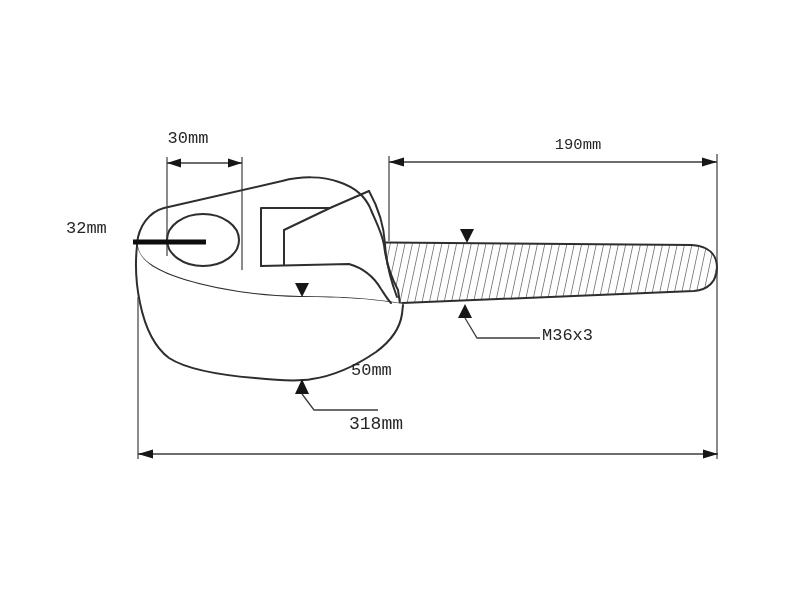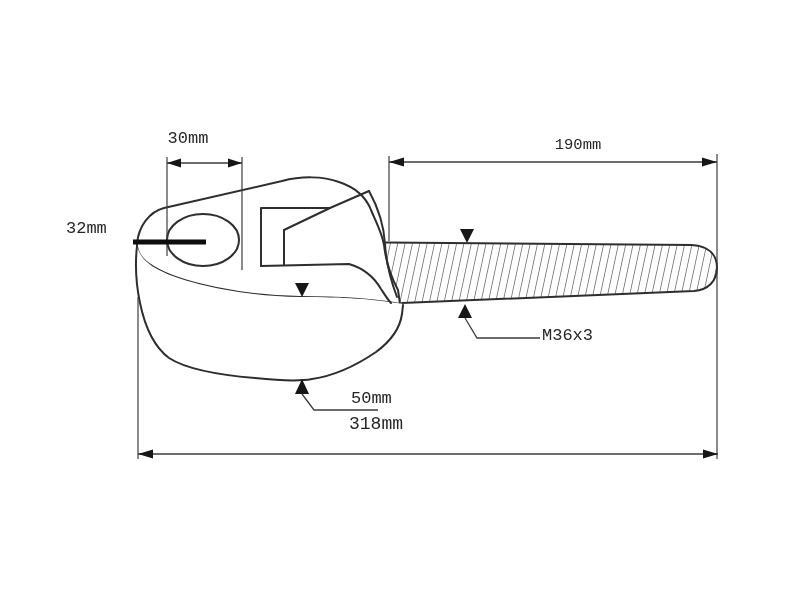--- a/index.html
+++ b/index.html
@@ -27,21 +27,21 @@
   .thick{stroke:var(--emphasis);stroke-width:5;stroke-linecap:butt;}
   
   .dim-label{
     position:absolute;white-space:nowrap;color:var(--text);
     font-size:17px;line-height:1.1;letter-spacing:0;
   }
   .lbl-hole{left:188px;top:130px;transform:translateX(-50%);}
   .lbl-eye{left:66px;top:220px;}
   .lbl-thread-len{left:578px;top:137px;transform:translateX(-50%);font-size:15.5px;}
   .lbl-thread-spec{left:542px;top:327px;}
-  .lbl-jaw{left:351px;top:390px;}
+  .lbl-jaw{left:351px;top:362px;}
   .lbl-overall{left:376px;top:415px;transform:translateX(-50%);font-size:18px;}
 </style>
 </head>
 <body>
 
 <div class="stage">
 
   <svg width="800" height="600" viewBox="0 0 800 600">
     <defs>
       <pattern id="hatch" width="7.2" height="12" patternUnits="userSpaceOnUse" patternTransform="rotate(12)">

